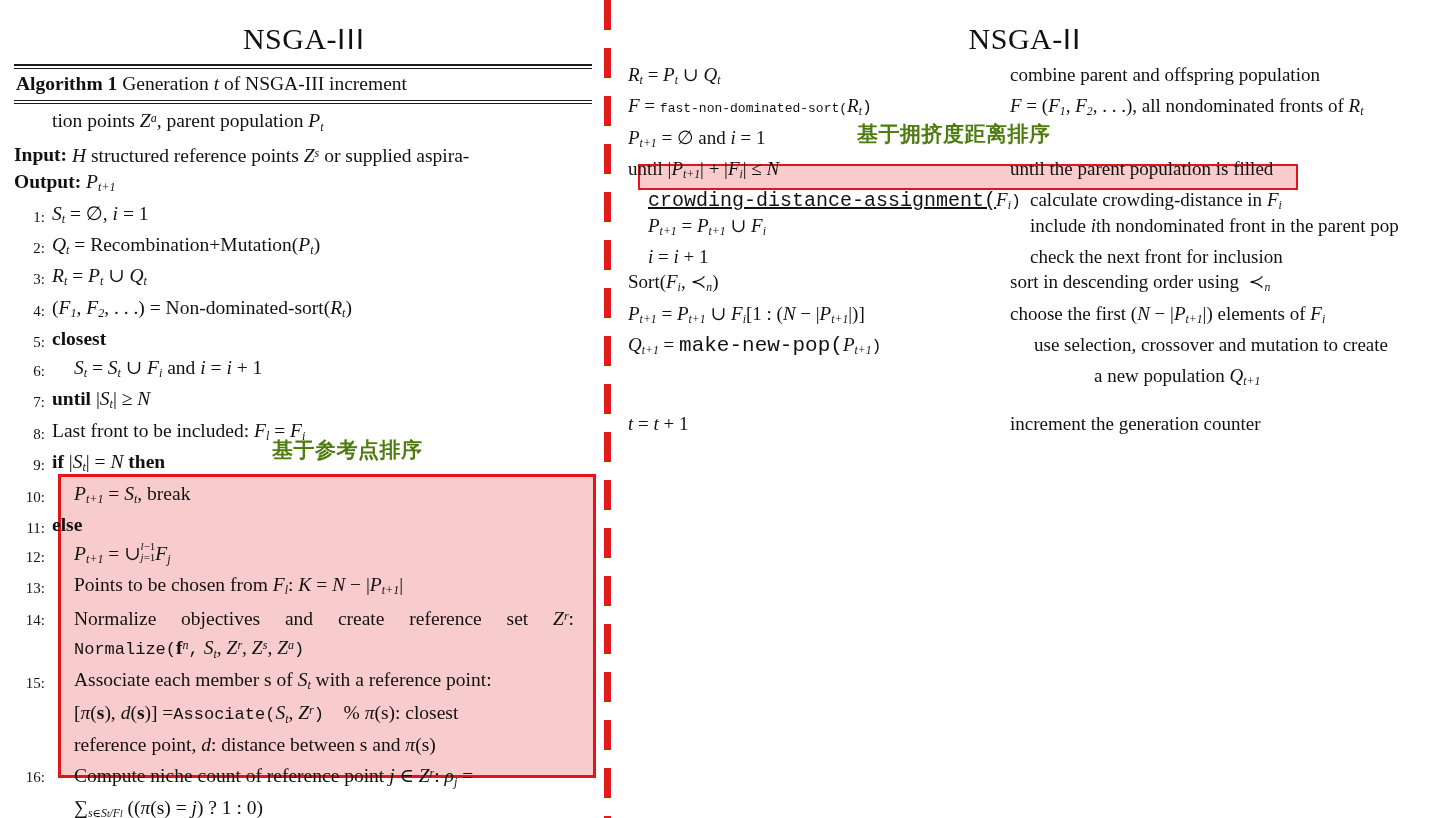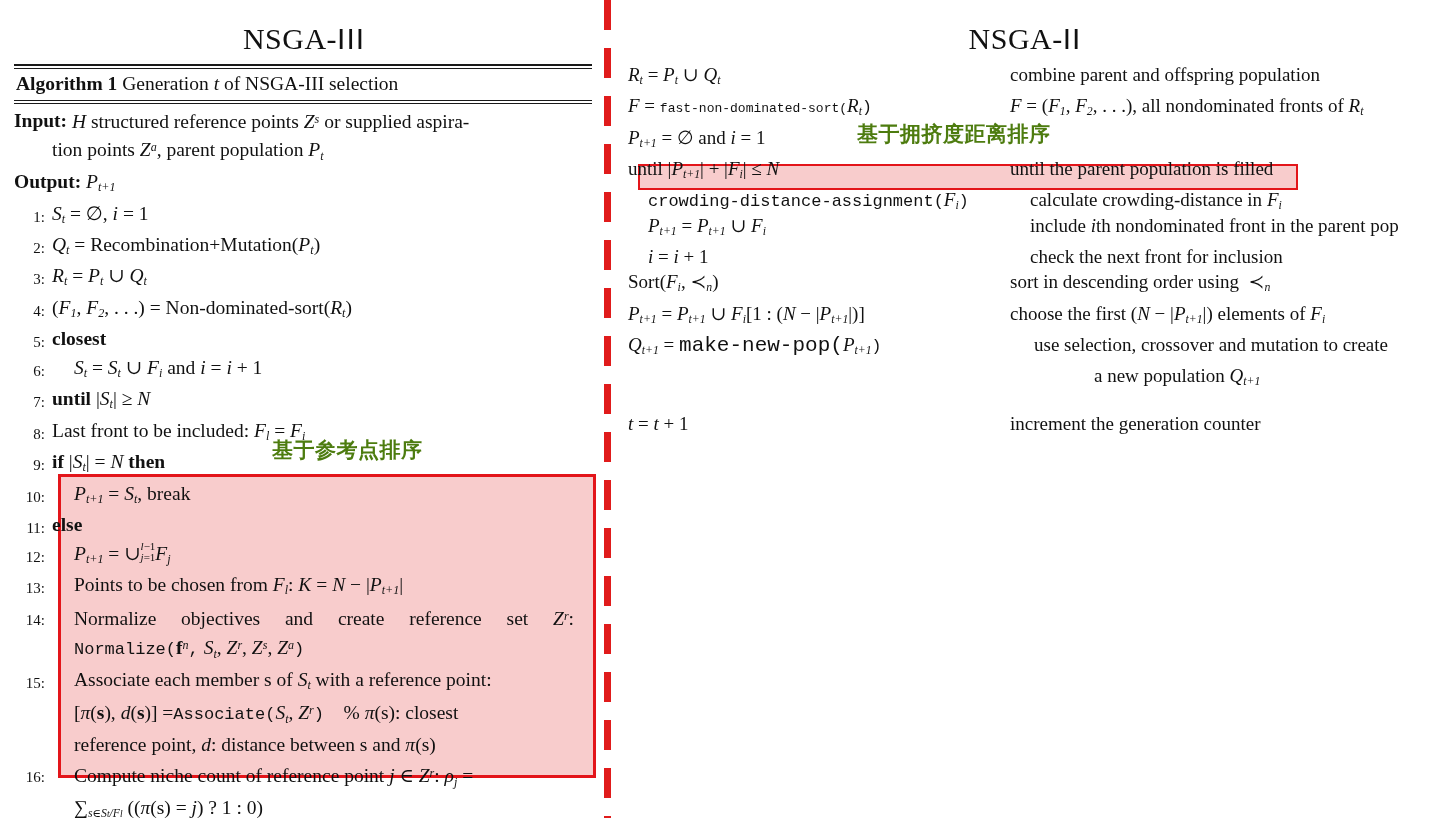--- a/index.html
+++ b/index.html
@@ -169,42 +169,42 @@
 
   <div class="note-cn" style="left:272px; top:430px;">基于参考点排序</div>
 
   <div id="algo">
 
     <div class="rule-thick"></div>
     <div class="rule-gap"></div>
     <div class="rule-thin"></div>
 
     <div class="algo-head">
-      <span class="bf">Algorithm 1</span><span> Generation </span><span class="it">t</span><span> of NSGA-III selection</span>
+      <span class="bf">Algorithm 1</span><span> Generation </span><span class="it">t</span><span> of NSGA-III increment</span>
     </div>
 
     <div class="rule-thin"></div>
     <div class="rule-gap"></div>
     <div class="rule-thin"></div>
 
     <div class="algo-body">
 
+      <div class="algo-line">
+        <div class="ln blank">&nbsp;</div>
+        <div class="txt">
+          tion points <i>Z</i><sup>a</sup>, parent population <i>P</i><sub>t</sub>
+        </div>
+      </div>
       <div class="algo-line">
         <div class="ln blank">&nbsp;</div>
         <div class="txt" style="margin-left:-38px;">
           <span class="bf">Input:</span>
           <span><i>H</i> structured reference points <i>Z</i><sup>s</sup> or supplied aspira-</span>
         </div>
       </div>
-      <div class="algo-line">
-        <div class="ln blank">&nbsp;</div>
-        <div class="txt">
-          tion points <i>Z</i><sup>a</sup>, parent population <i>P</i><sub>t</sub>
-        </div>
-      </div>
 
       <div class="algo-line">
         <div class="ln blank">&nbsp;</div>
         <div class="txt" style="margin-left:-38px;">
           <span class="bf">Output:</span>
           <span><i>P</i><sub>t+1</sub></span>
         </div>
       </div>
 
       <div class="algo-line">
@@ -347,21 +347,21 @@
     <div class="r2-code"><i>P</i><sub>t+1</sub> = ∅ and <i>i</i> = 1</div>
     <div class="r2-desc"></div>
   </div>
 
   <div class="r2-row">
     <div class="r2-code">until |<i>P</i><sub>t+1</sub>| + |<i>F</i><sub>i</sub>| ≤ <i>N</i></div>
     <div class="r2-desc">until the parent population is filled</div>
   </div>
 
   <div class="r2-row" style="height:26px;">
-    <div class="r2-code i1"><span class="mono" style="font-size:17px;">crowding-distance-assignment(</span><i>F</i><sub>i</sub><span class="mono" style="font-size:16.5px;">)</span></div>
+    <div class="r2-code i1"><span class="mono" style="font-size:20px;text-decoration:underline;">crowding-distance-assignment(</span><i>F</i><sub>i</sub><span class="mono" style="font-size:16.5px;">)</span></div>
     <div class="r2-desc">calculate crowding-distance in <i>F</i><sub>i</sub></div>
   </div>
 
   <div class="r2-row">
     <div class="r2-code i1"><i>P</i><sub>t+1</sub> = <i>P</i><sub>t+1</sub> ∪ <i>F</i><sub>i</sub></div>
     <div class="r2-desc">include <i>i</i>th nondominated front in the parent pop</div>
   </div>
 
   <div class="r2-row">
     <div class="r2-code i1"><i>i</i> = <i>i</i> + 1</div>

